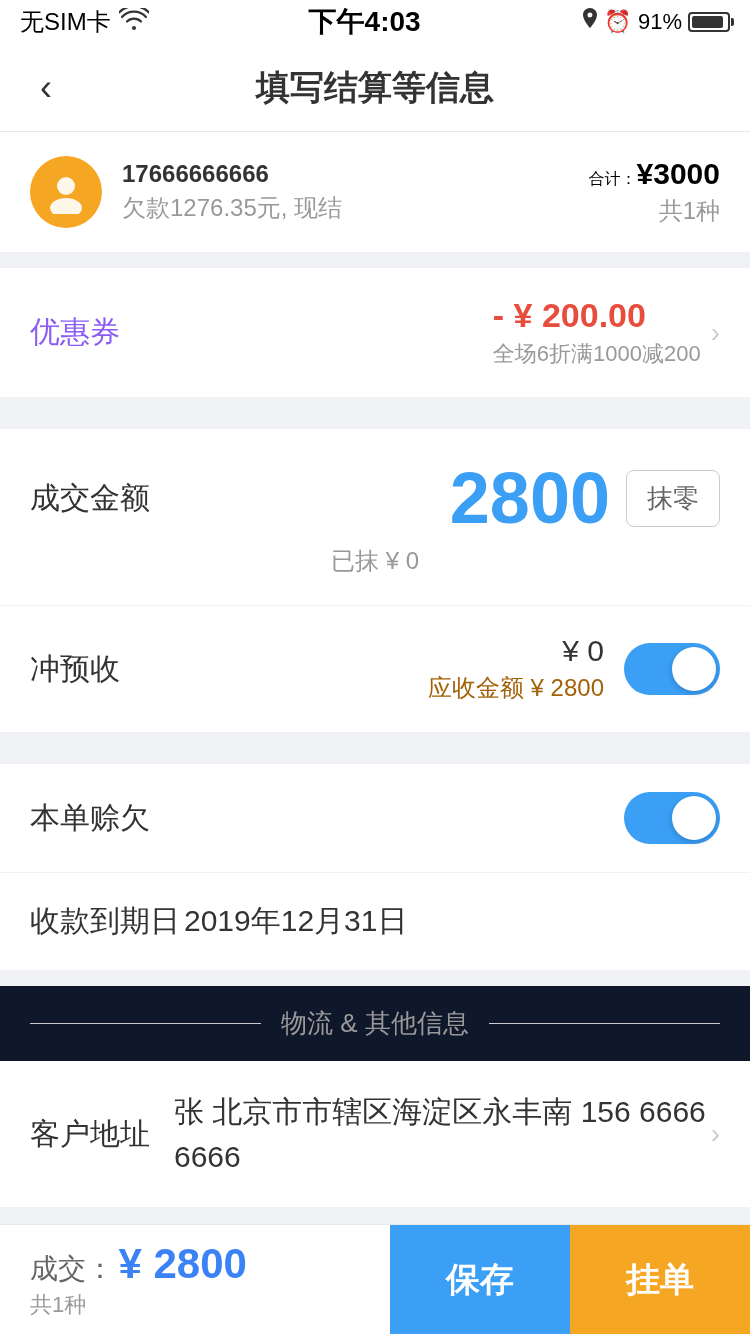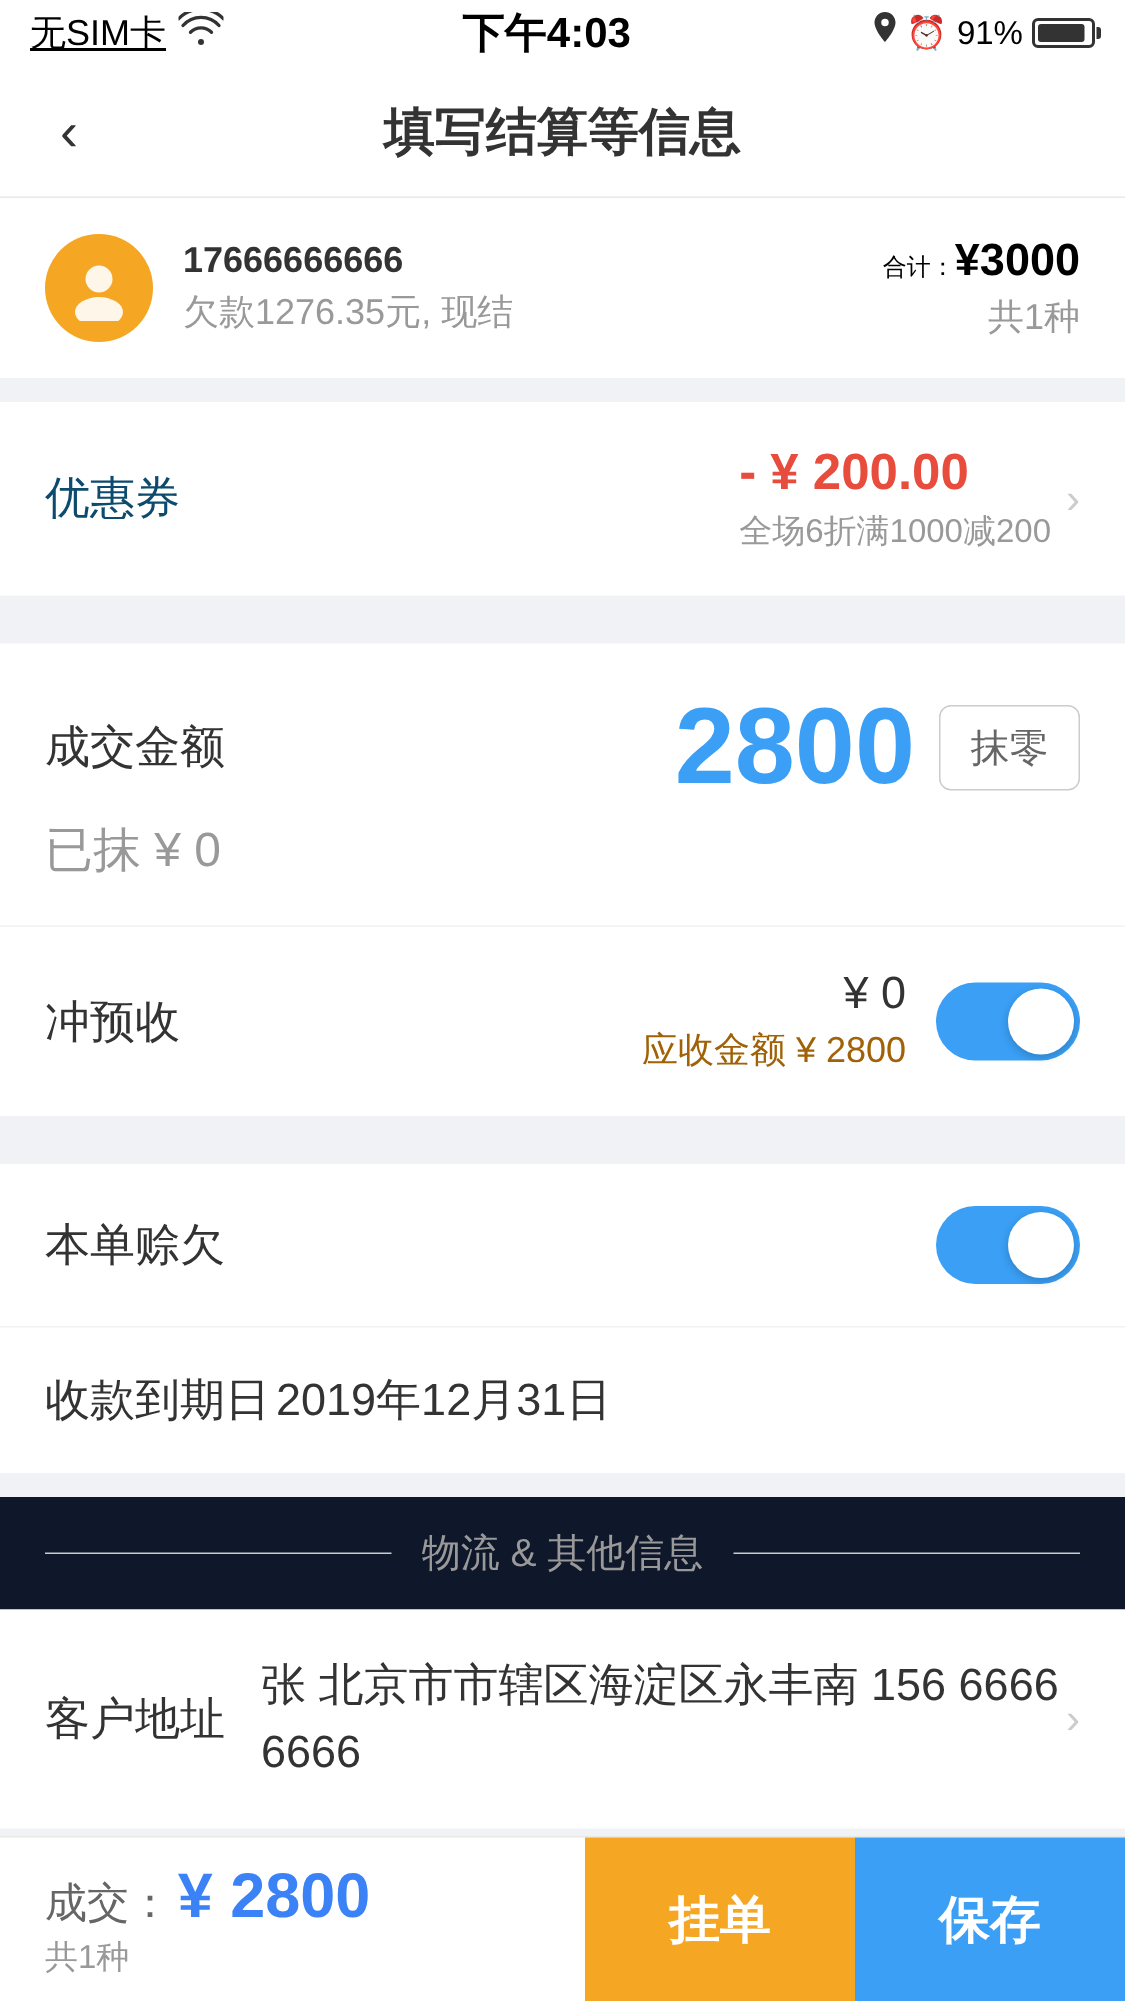--- a/index.html
+++ b/index.html
@@ -18,21 +18,21 @@
       width: 100%;
       height: 44px;
       background: #fff;
       display: flex;
       align-items: center;
       justify-content: space-between;
       padding: 0 20px;
       font-size: 26px;
       font-weight: 500;
     }
-    .status-left { display: flex; align-items: center; gap: 8px; font-size: 24px; text-decoration: underline; }
+    .status-left { display: flex; align-items: center; gap: 8px; font-size: 24px; }
     .status-center { font-size: 28px; font-weight: 600; }
     .status-right { display: flex; align-items: center; gap: 6px; font-size: 22px; }
     .battery {
       width: 42px; height: 20px; border: 2px solid #333; border-radius: 4px; position: relative; display: inline-flex; align-items: center; padding: 2px;
     }
     .battery::after { content: ''; width: 3px; height: 8px; background: #333; position: absolute; right: -6px; border-radius: 0 2px 2px 0; top: 50%; transform: translateY(-50%); }
     .battery-fill { background: #333; height: 100%; width: 91%; border-radius: 2px; }
 
     
     .nav-bar {
@@ -89,21 +89,21 @@
 
     
     .coupon-row {
       background: #fff;
       padding: 28px 30px;
       display: flex;
       align-items: center;
       justify-content: space-between;
       margin-bottom: 16px;
     }
-    .coupon-label { font-size: 30px; color: #0c4a6e; }
+    .coupon-label { font-size: 30px; color: #8b5cf6; }
     .coupon-right { display: flex; align-items: center; gap: 10px; }
     .coupon-discount { font-size: 34px; font-weight: 600; color: #e74c3c; }
     .coupon-desc { font-size: 22px; color: #999; margin-top: 4px; text-align: right; }
     .chevron-icon { font-size: 28px; color: #ccc; }
 
     
     .divider { height: 16px; background: #f0f2f5; }
 
     
     .transaction-section {
@@ -122,21 +122,21 @@
     .amount-value { font-size: 72px; font-weight: 600; color: #3a9ff5; }
     .round-btn {
       border: 1px solid #ccc;
       border-radius: 8px;
       padding: 10px 20px;
       font-size: 26px;
       color: #666;
       background: #fff;
       cursor: pointer;
     }
-    .amount-sub { font-size: 32px; color: #999; margin-top: 6px; text-align: left; }
+    .amount-sub { font-size: 24px; color: #999; margin-top: 6px; text-align: center; }
 
     
     .precollect-row {
       background: #fff;
       padding: 28px 30px;
       display: flex;
       align-items: center;
       justify-content: space-between;
       border-top: 1px solid #f0f2f5;
     }
@@ -359,15 +359,15 @@
 </div>
 
 <div class="bottom-bar">
   <div class="bottom-summary">
     <div>
       <span class="bottom-deal">成交：</span>
       <span class="bottom-amount">¥ 2800</span>
     </div>
     <div class="bottom-count">共1种</div>
   </div>
+  <div class="bottom-btn btn-save">保存</div>
   <div class="bottom-btn btn-hold">挂单</div>
-  <div class="bottom-btn btn-save">保存</div>
 </div>
 
 </body></html>

